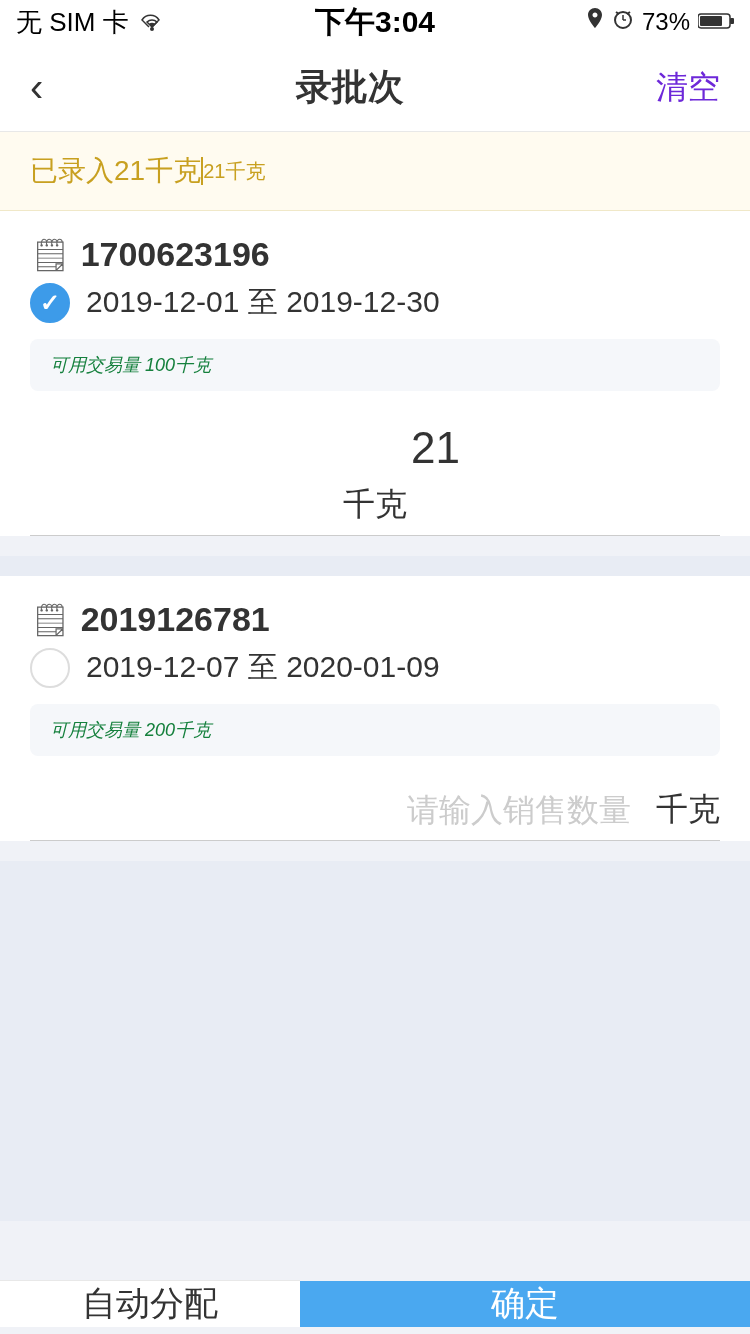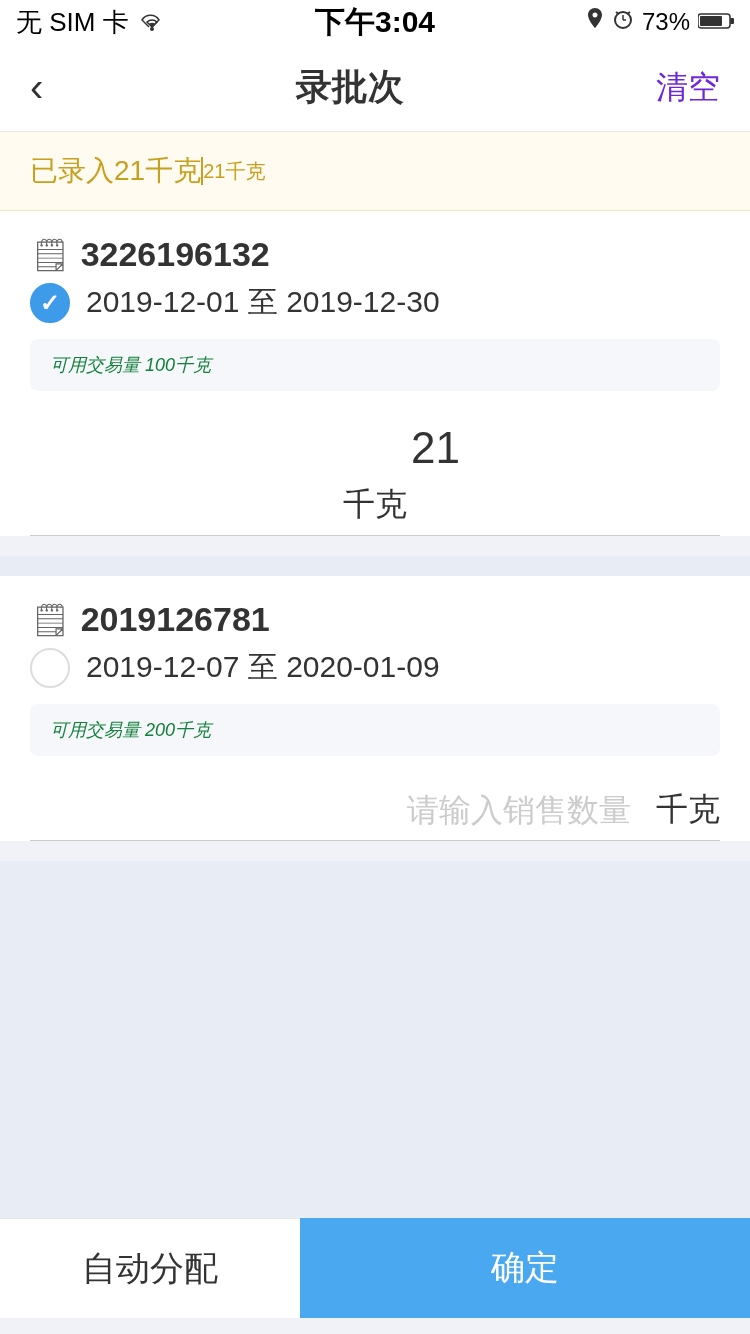--- a/index.html
+++ b/index.html
@@ -211,25 +211,26 @@
     
     .bottom-area {
       background: #e8ecf4;
       flex: 1;
       min-height: 360px;
     }
 
     
     .bottom-buttons {
       position: fixed;
-      bottom: 16px;
+      bottom: 7px;
       left: 0;
       width: 750px;
       height: 100px;
       display: flex;
+      align-items: flex-end;
     }
     .btn-auto {
       flex: 1;
       background: #fff;
       border: none;
       font-size: 34px;
       color: #333;
       cursor: pointer;
       border-top: 1px solid #e8e8e8;
     }
@@ -306,21 +307,21 @@
 
     <div class="info-bar">
       <span class="info-bar-text">已录入21千克</span>
       <div class="info-bar-divider"></div>
       <span class="info-bar-amount">21千克</span>
     </div>
 
     <div class="batch-card">
       <div class="batch-header">
         <span class="batch-icon">🗒</span>
-        <span class="batch-id">3226196132</span>
+        <span class="batch-id">1700623196</span>
       </div>
       <div class="batch-date-row">
         <div class="batch-checkbox checked"></div>
         <span class="batch-date">2019-12-01 至 2019-12-30</span>
       </div>
       <div class="batch-info-box">可用交易量 100千克</div>
       <div class="amount-row">
         <input class="amount-input" type="number" value="21" style="">
         <span class="amount-unit">千克</span>
       </div>

